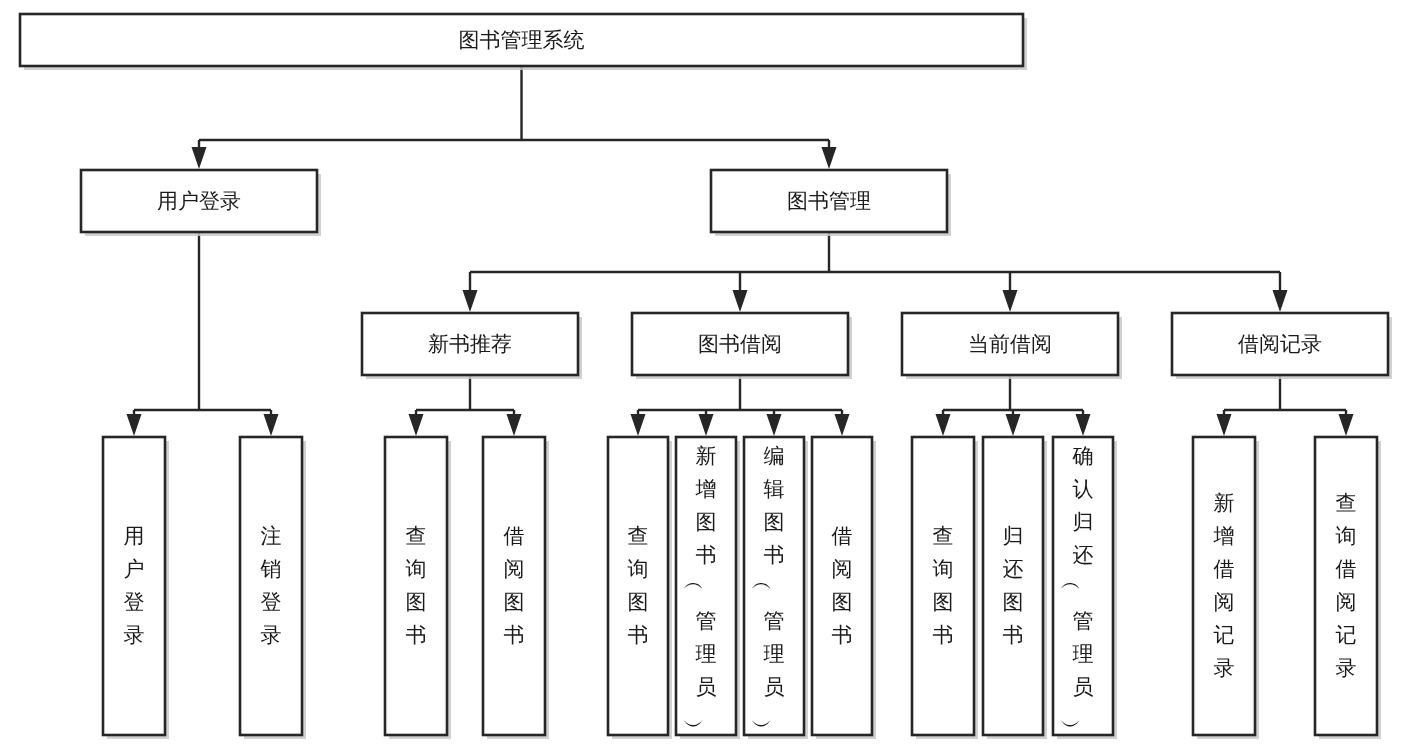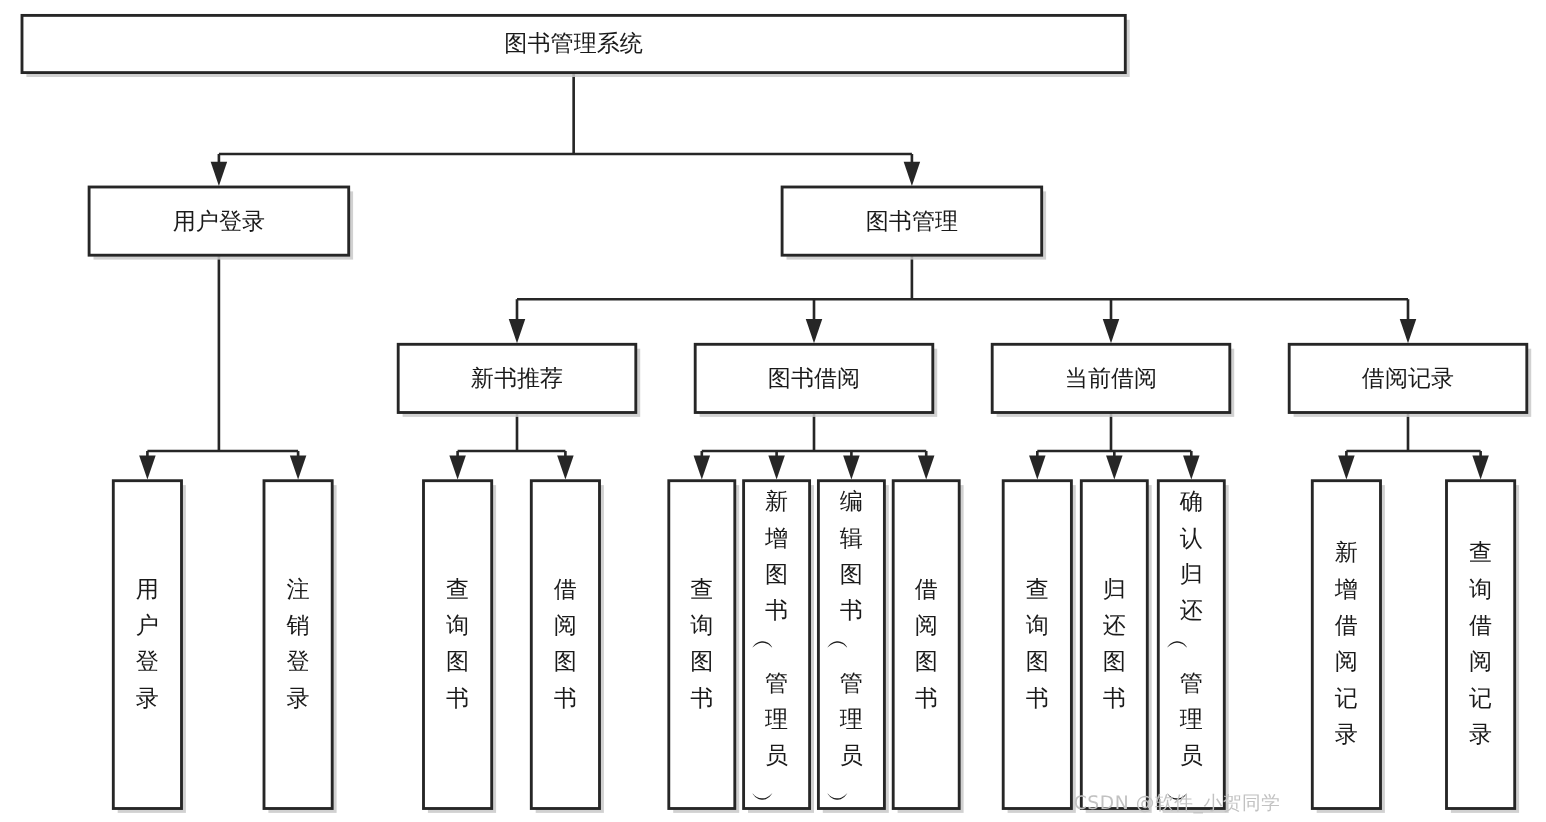--- a/index.html
+++ b/index.html
@@ -237,14 +237,13 @@
           <rect class="node-box" x="1193" y="437" width="62" height="298"></rect>
           <text class="node-label vertical" x="1224" y="503.5"><tspan x="1224" dy="0">新</tspan><tspan x="1224" dy="33">增</tspan><tspan x="1224" dy="33">借</tspan><tspan x="1224" dy="33">阅</tspan><tspan x="1224" dy="33">记</tspan><tspan x="1224" dy="33">录</tspan></text>
         </g>
         <g>
           <rect class="node-shadow" x="1319" y="441" width="62" height="298"></rect>
           <rect class="node-box" x="1315" y="437" width="62" height="298"></rect>
           <text class="node-label vertical" x="1346" y="503.5"><tspan x="1346" dy="0">查</tspan><tspan x="1346" dy="33">询</tspan><tspan x="1346" dy="33">借</tspan><tspan x="1346" dy="33">阅</tspan><tspan x="1346" dy="33">记</tspan><tspan x="1346" dy="33">录</tspan></text>
         </g>
       </g>
   </svg>
-  <div class="watermark">CSDN @软件_小贺同学</div>
 </div>
 
 </body></html>

